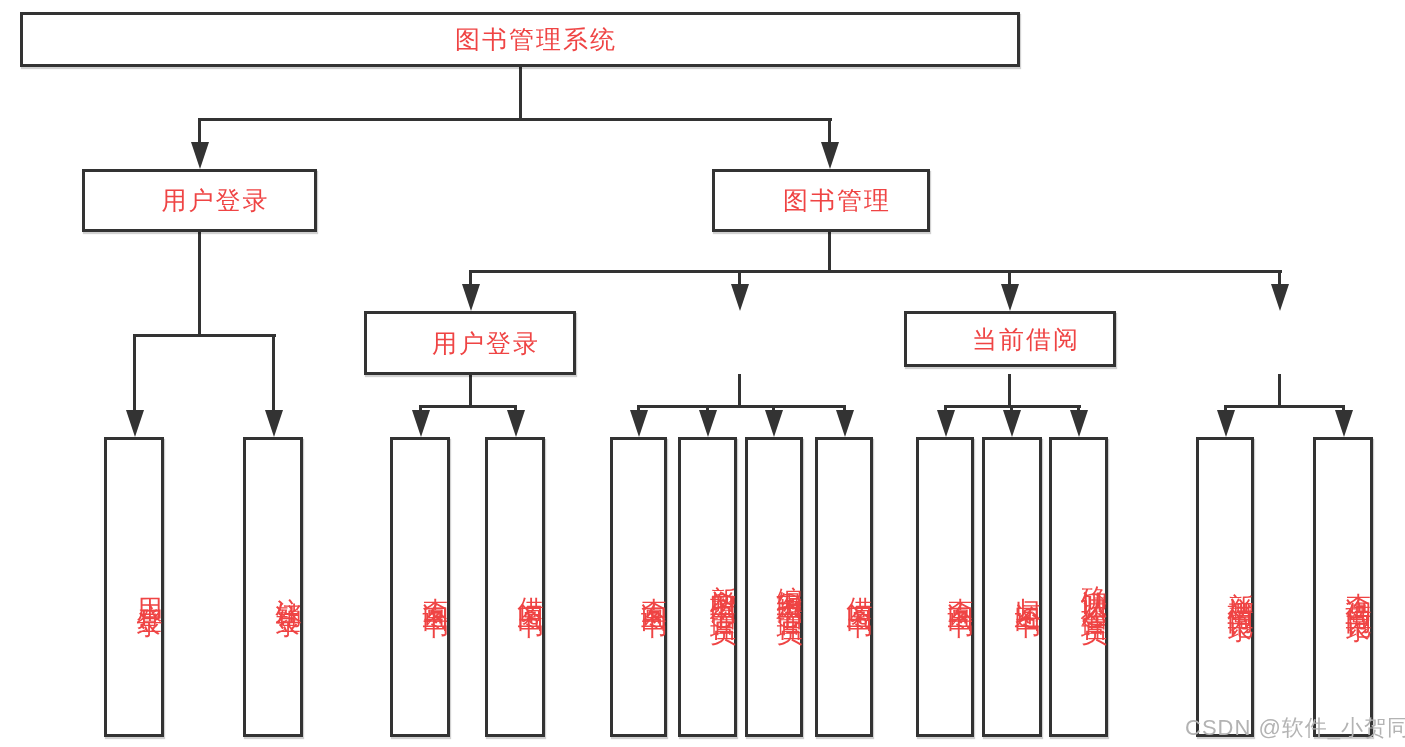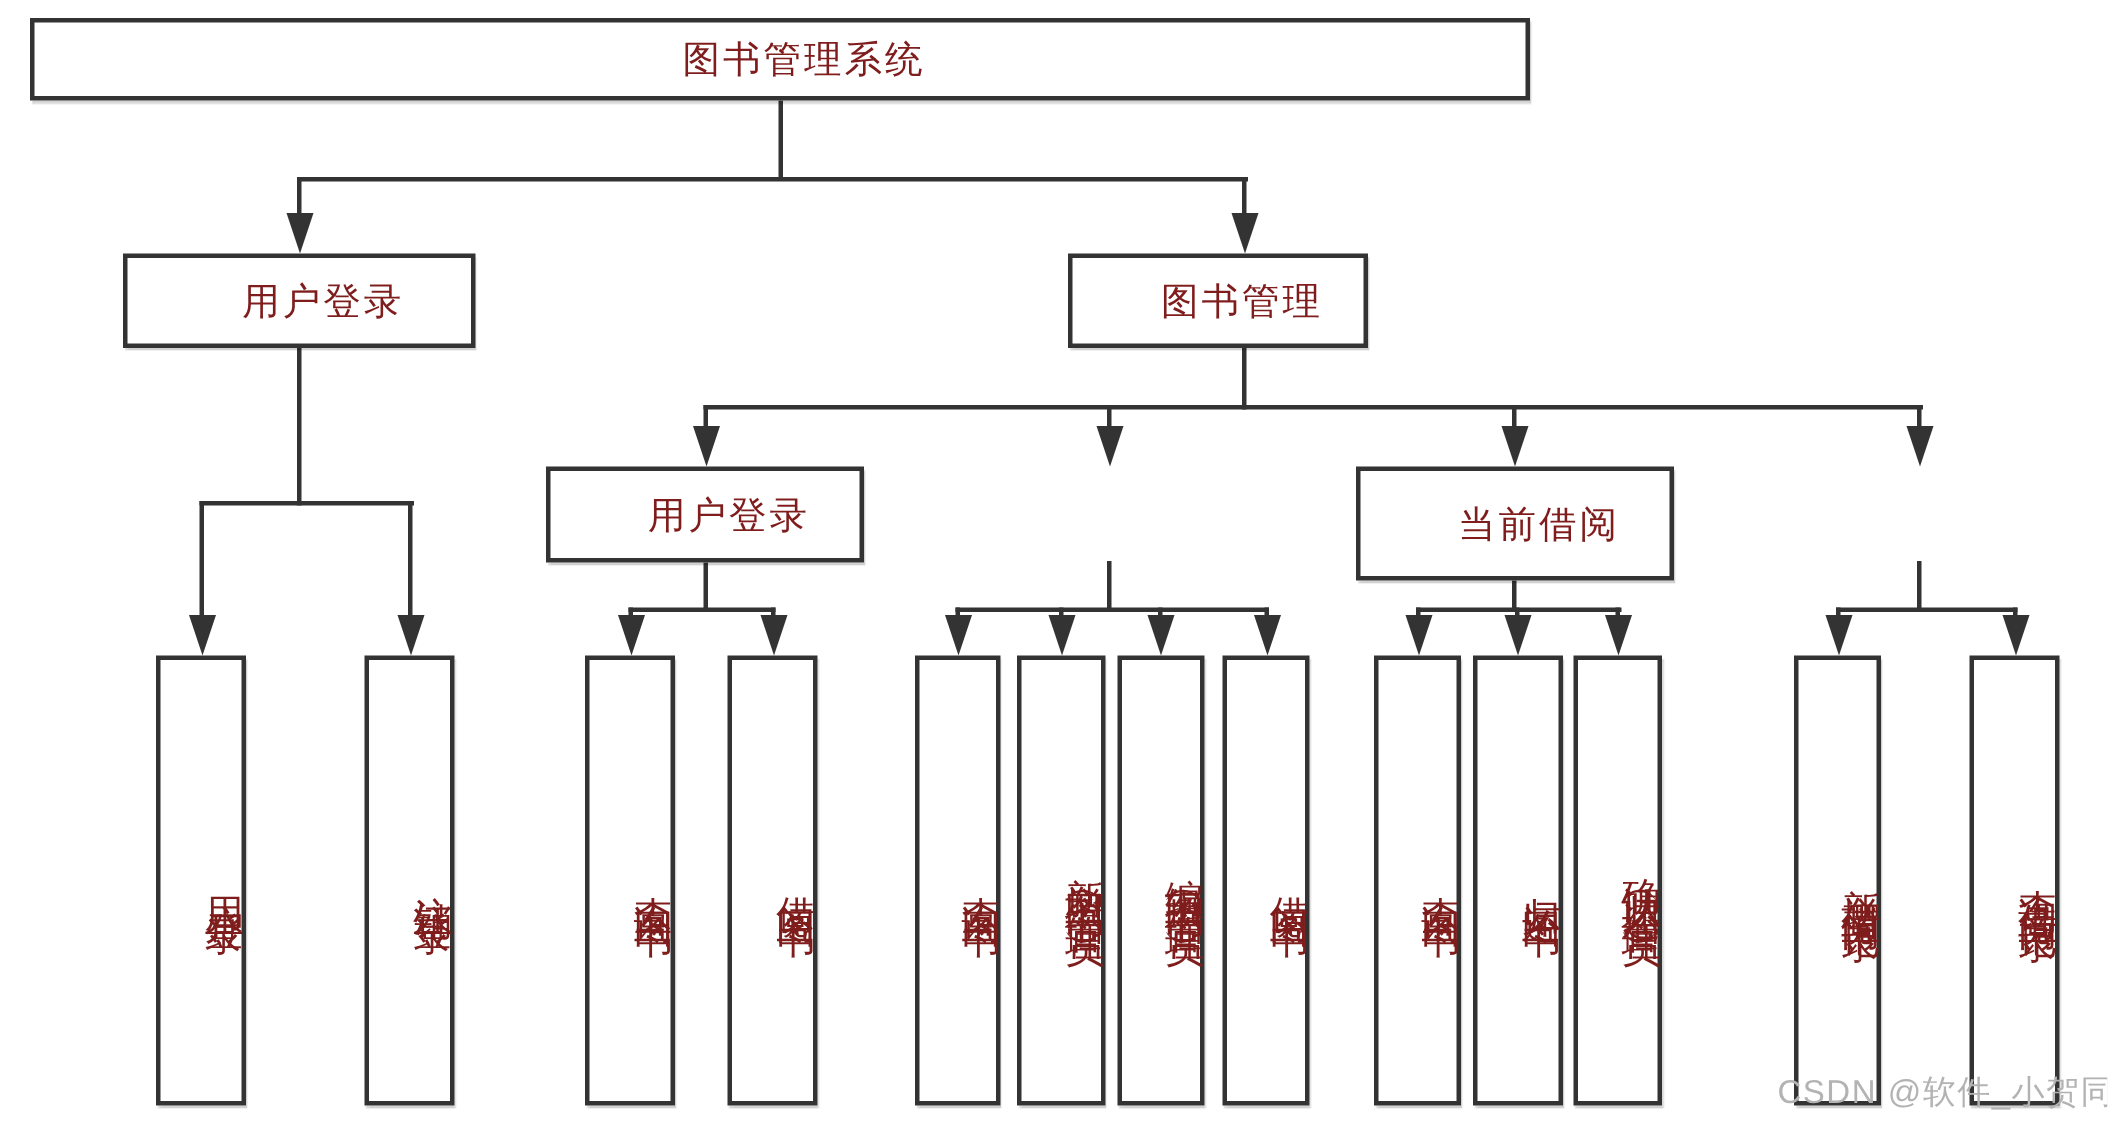--- a/index.html
+++ b/index.html
@@ -9,21 +9,21 @@
     height: 747px;
     background: #ffffff;
     font-family: "Liberation Sans", "DejaVu Sans", sans-serif;
     overflow: hidden;
   }
   .box {
     position: absolute;
     box-sizing: border-box;
     border: 3px solid #333333;
     background: #ffffff;
-    color: #7f1d1d;
+    color: #ef4444;
     display: flex;
     align-items: center;
     justify-content: center;
     box-shadow: 1px 2px 1px rgba(0,0,0,0.18);
     padding-left: 32px;
   }
   .box-h {
     font-size: 25px;
     letter-spacing: 2px;
     white-space: nowrap;
@@ -111,24 +111,24 @@
   <div class="arrow" style="left:843px;top:405px;height:5px"></div>
   <div class="arrow" style="left:944px;top:405px;height:5px"></div>
   <div class="arrow" style="left:1010px;top:405px;height:5px"></div>
   <div class="arrow" style="left:1077px;top:405px;height:5px"></div>
   <div class="arrow" style="left:1224px;top:405px;height:5px"></div>
   <div class="arrow" style="left:1342px;top:405px;height:5px"></div>
 
   <div class="box box-h" style="left:20px;top:12px;width:1000px;height:55px">图书管理系统</div>
 
   <div class="box box-h" style="left:82px;top:169px;width:235px;height:63px">用户登录</div>
-  <div class="box box-h" style="left:712px;top:169px;width:200px;height:63px">图书管理</div>
+  <div class="box box-h" style="left:712px;top:169px;width:218px;height:63px">图书管理</div>
 
   <div class="box box-h" style="left:364px;top:311px;width:212px;height:64px">用户登录</div>
-  <div class="box box-h" style="left:904px;top:311px;width:212px;height:76px">当前借阅</div>
+  <div class="box box-h" style="left:904px;top:311px;width:212px;height:56px">当前借阅</div>
 
   <div class="box box-v" style="left:104px;top:437px;width:60px;height:300px">用户登录</div>
   <div class="box box-v" style="left:243px;top:437px;width:60px;height:300px">注销登录</div>
 
   <div class="box box-v" style="left:390px;top:437px;width:60px;height:300px">查询图书</div>
   <div class="box box-v" style="left:485px;top:437px;width:60px;height:300px">借阅图书</div>
 
   <div class="box box-v" style="left:610px;top:437px;width:57px;height:300px">查询图书</div>
   <div class="box box-v" style="left:678px;top:437px;width:59px;height:300px">新增图书（管理员）</div>
   <div class="box box-v" style="left:745px;top:437px;width:58px;height:300px">编辑图书（管理员）</div>

